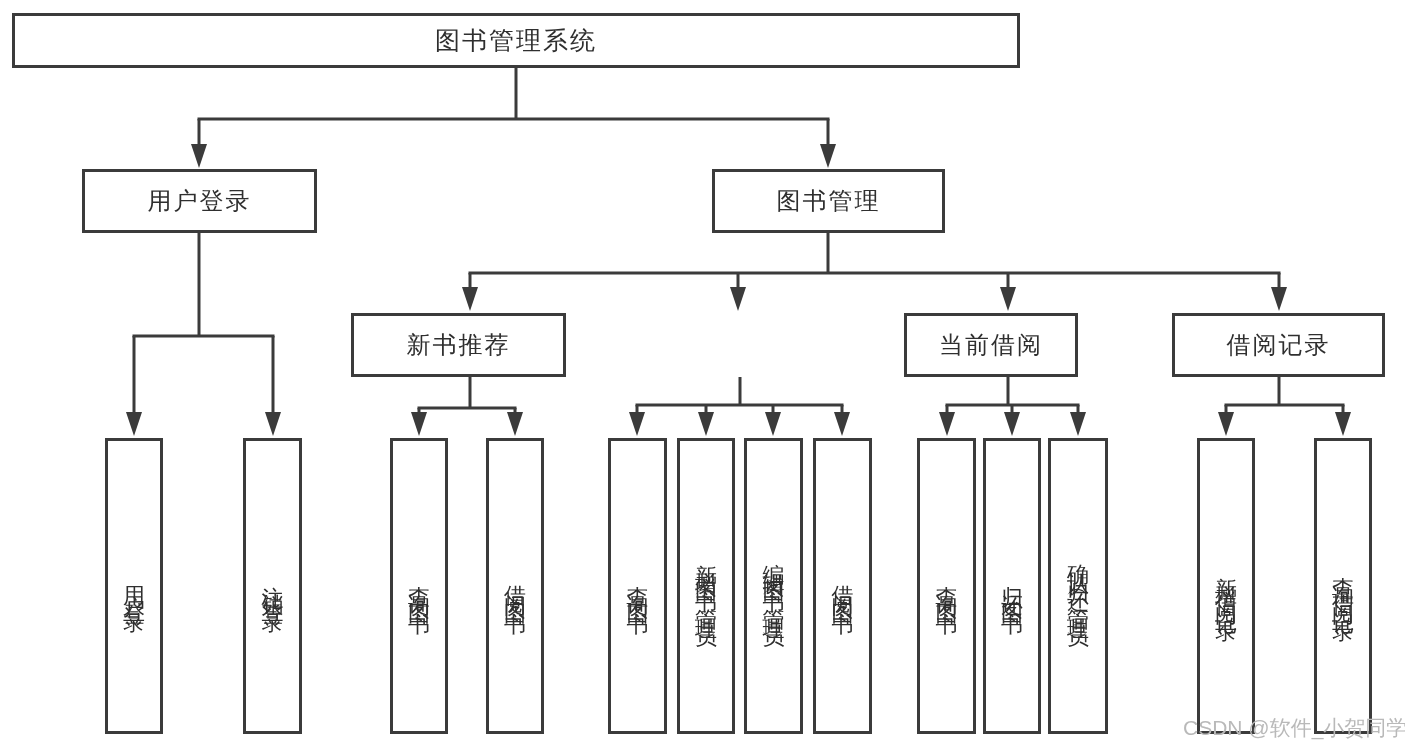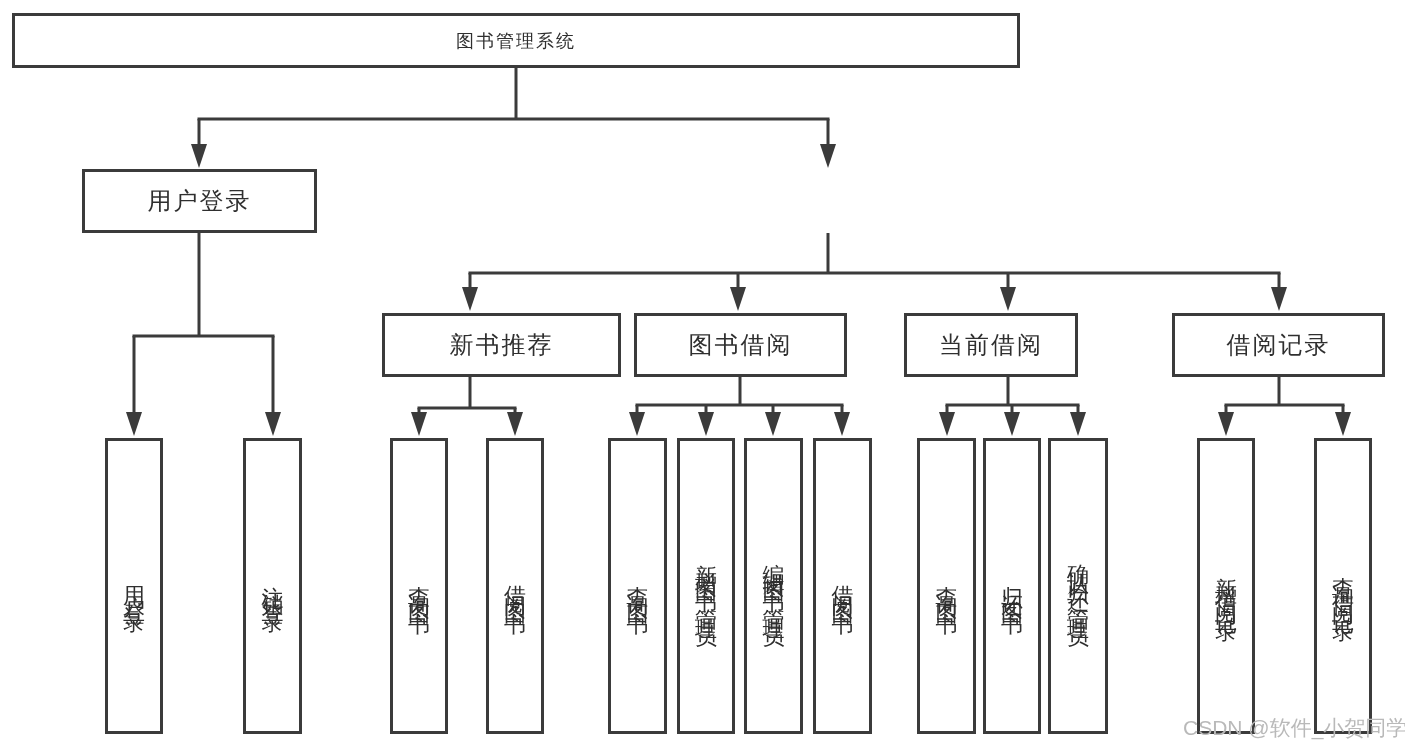--- a/index.html
+++ b/index.html
@@ -20,21 +20,21 @@
     position:absolute;
     box-sizing:border-box;
     border:3px solid var(--line);
     background:#ffffff;
     display:flex;align-items:center;justify-content:center;
     color:var(--text);
     z-index:1;
   }
   .node-root{
     left:12px;top:13px;width:1008px;height:55px;
-    font-size:18px;letter-spacing:2px;
+    font-size:25px;letter-spacing:2px;
   }
   .node-l2,.node-l3{
     height:64px;font-size:24px;letter-spacing:2px;
   }
   .leaf{
     top:438px;height:296px;width:58px;
   }
   .leaf .vtext{
     writing-mode:vertical-rl;
     text-orientation:mixed;
@@ -131,26 +131,26 @@
     </g>
   </svg>
 
   <div class="node node-root">
     <span>图书管理系统</span>
   </div>
 
   <div class="node node-l2" style="left:82px;top:169px;width:235px;">
     <span>用户登录</span>
   </div>
+  <div class="node node-l2" style="left:712px;top:169px;width:233px;">
+    <span>图书管理</span>
+  </div>
 
-  <div class="node node-l3" style="left:382px;top:313px;width:239px;">
+  <div class="node node-l3" style="left:351px;top:313px;width:215px;">
     <span>新书推荐</span>
-  </div>
-  <div class="node node-l3" style="left:634px;top:313px;width:213px;">
-    <span>图书借阅</span>
   </div>
   <div class="node node-l3" style="left:904px;top:313px;width:174px;">
     <span>当前借阅</span>
   </div>
   <div class="node node-l3" style="left:1172px;top:313px;width:213px;">
     <span>借阅记录</span>
   </div>
 
   <div class="node leaf" style="left:105px;">
     <span class="vtext">用户登录</span>

